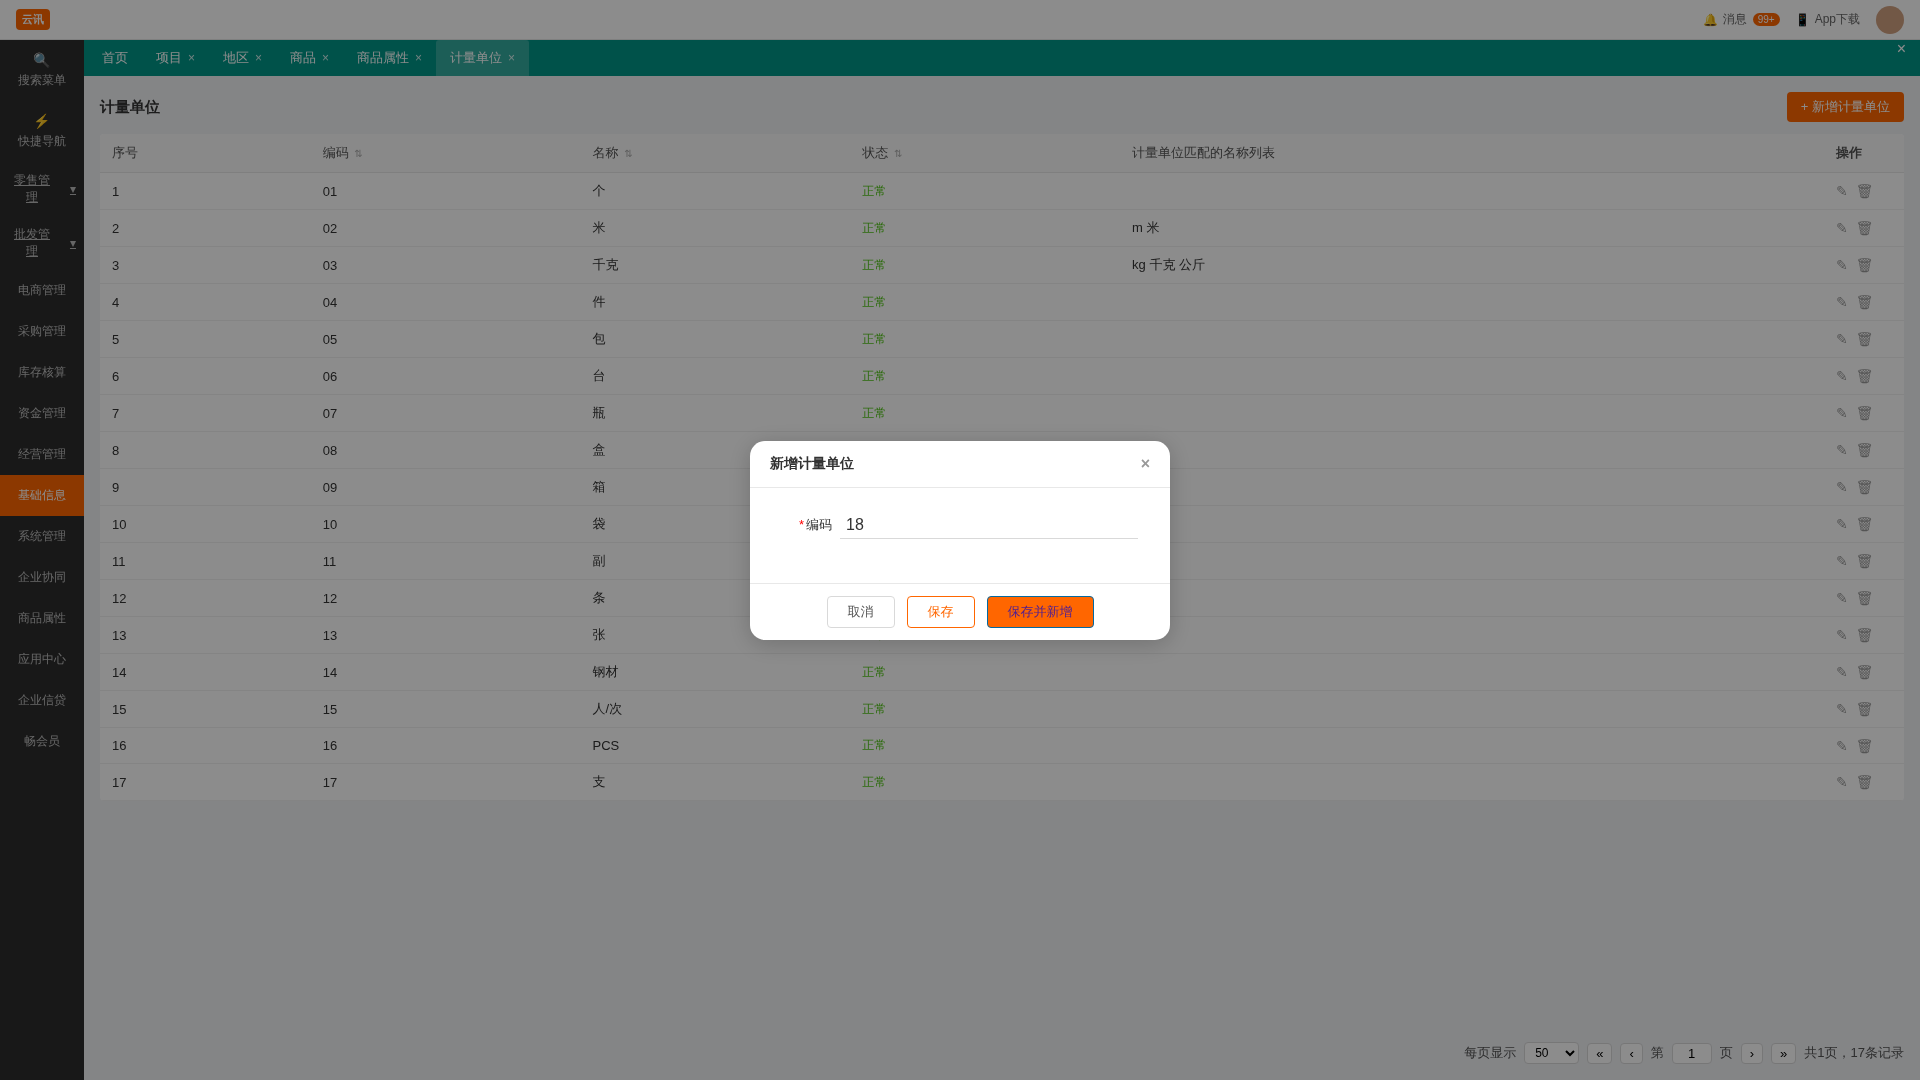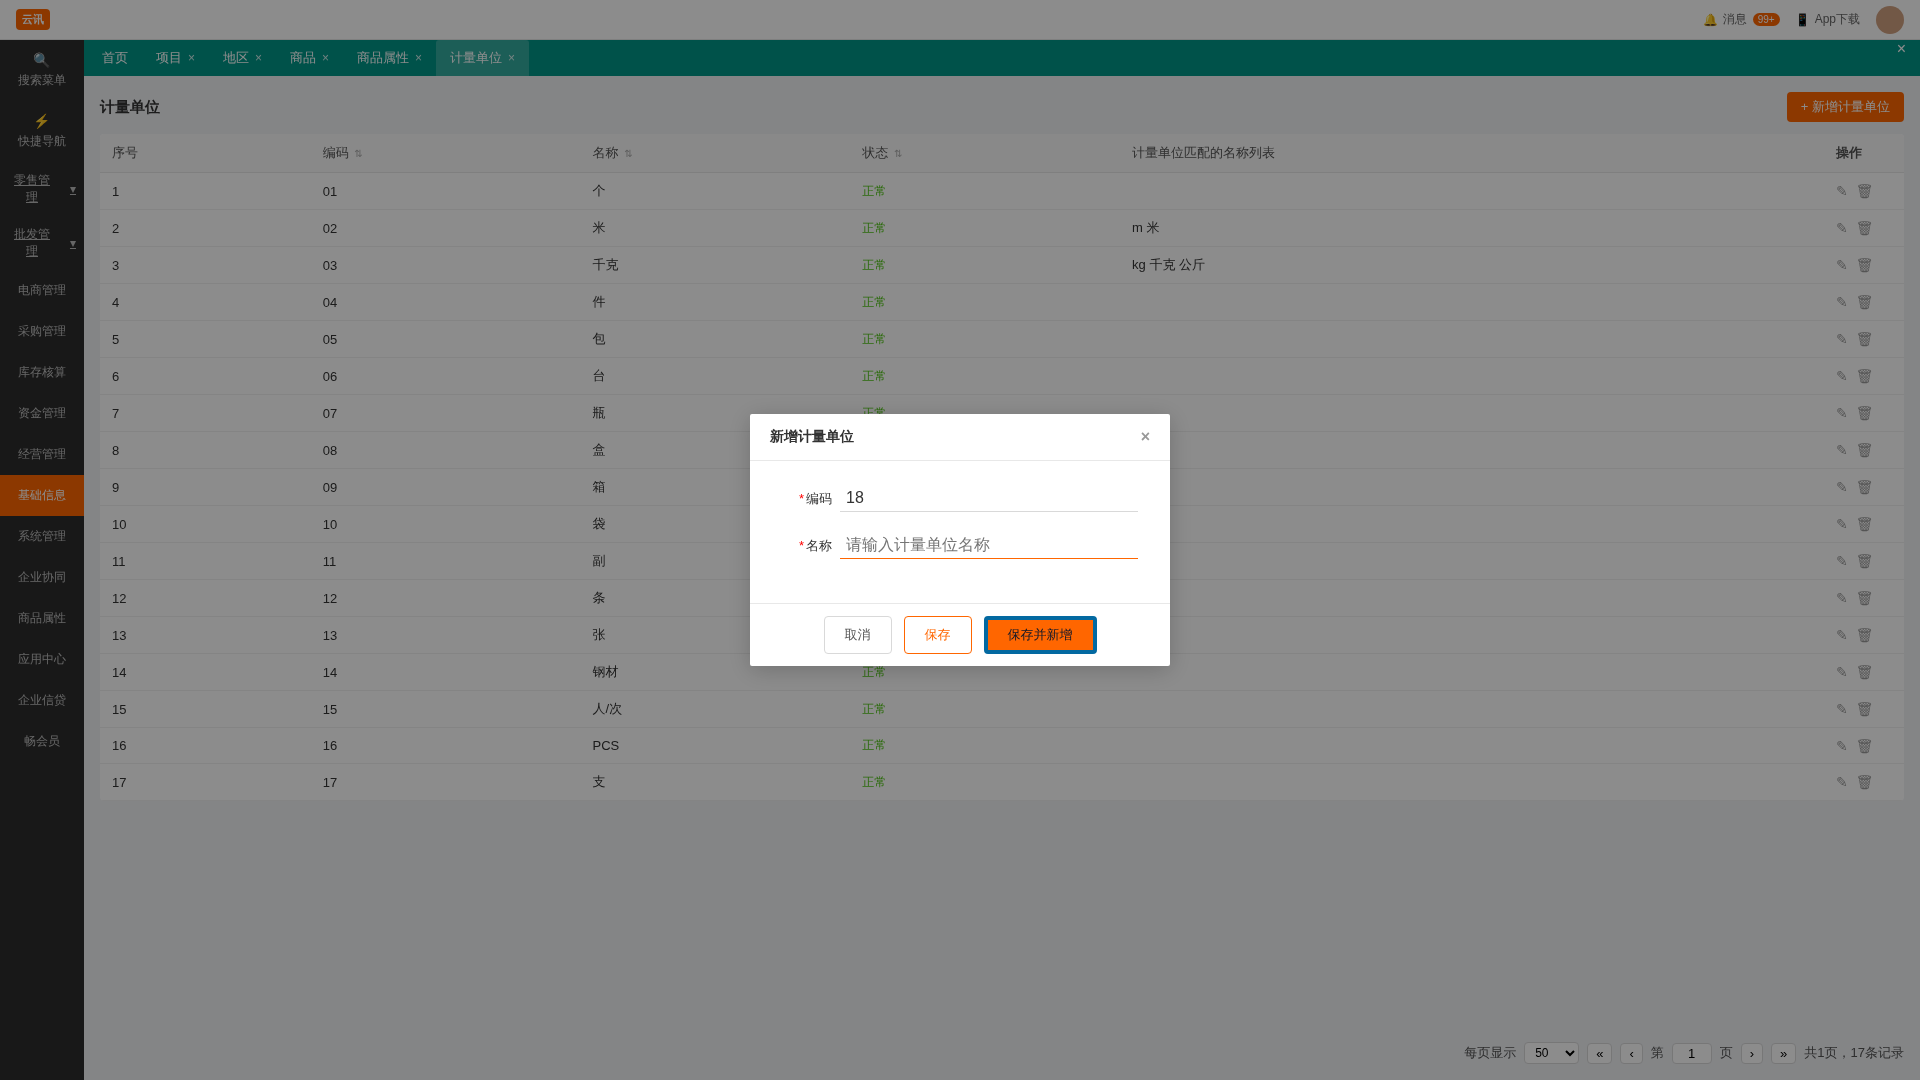--- a/index.html
+++ b/index.html
@@ -253,21 +253,21 @@
       background: rgba(0,0,0,0.45);
       z-index: 1000;
       display: flex;
       align-items: center;
       justify-content: center;
     }
 
     
     .dialog {
       background: #fff;
-      border-radius: 2px;
+      border-radius: 15px;
       width: 420px;
       box-shadow: 0 4px 24px rgba(0,0,0,0.2);
       overflow: hidden;
     }
     .dialog-header {
       padding: 14px 20px;
       border-bottom: 1px solid #e8e8e8;
       display: flex;
       justify-content: space-between;
       align-items: center;
@@ -332,22 +332,22 @@
       border: 1px solid #f60;
       background: #fff;
       color: #f60;
       padding: 6px 20px;
       border-radius: 4px;
       cursor: pointer;
       font-size: 13px;
     }
     .btn-save-new {
       background: #f60;
-      color: #0f172a;
-      border: 4px solid #0369a1;
+      color: #4c1d95;
+      border: 1px solid #0369a1;
       padding: 6px 20px;
       border-radius: 4px;
       cursor: pointer;
       font-size: 13px;
     }
   </style>
 </head>
 <body>
 
 <div class="top-bar">
@@ -738,26 +738,20 @@
       <span>新增计量单位</span>
       <span class="dialog-close">×</span>
     </div>
     <div class="dialog-body">
       <div class="form-row">
         <span class="form-label">
           <span class="required-star">*</span><span>编码</span>
         </span>
         <input class="form-input" type="text" value="18" style="">
       </div>
-      <div class="form-row">
-        <span class="form-label">
-          <span class="required-star">*</span><span>名称</span>
-        </span>
-        <input class="form-input focused" type="text" placeholder="请输入计量单位名称" style="">
-      </div>
     </div>
     <div class="dialog-footer">
       <button class="btn-cancel">取消</button>
       <button class="btn-save">保存</button>
       <button class="btn-save-new">保存并新增</button>
     </div>
   </div>
 </div>
 
 </body></html>

